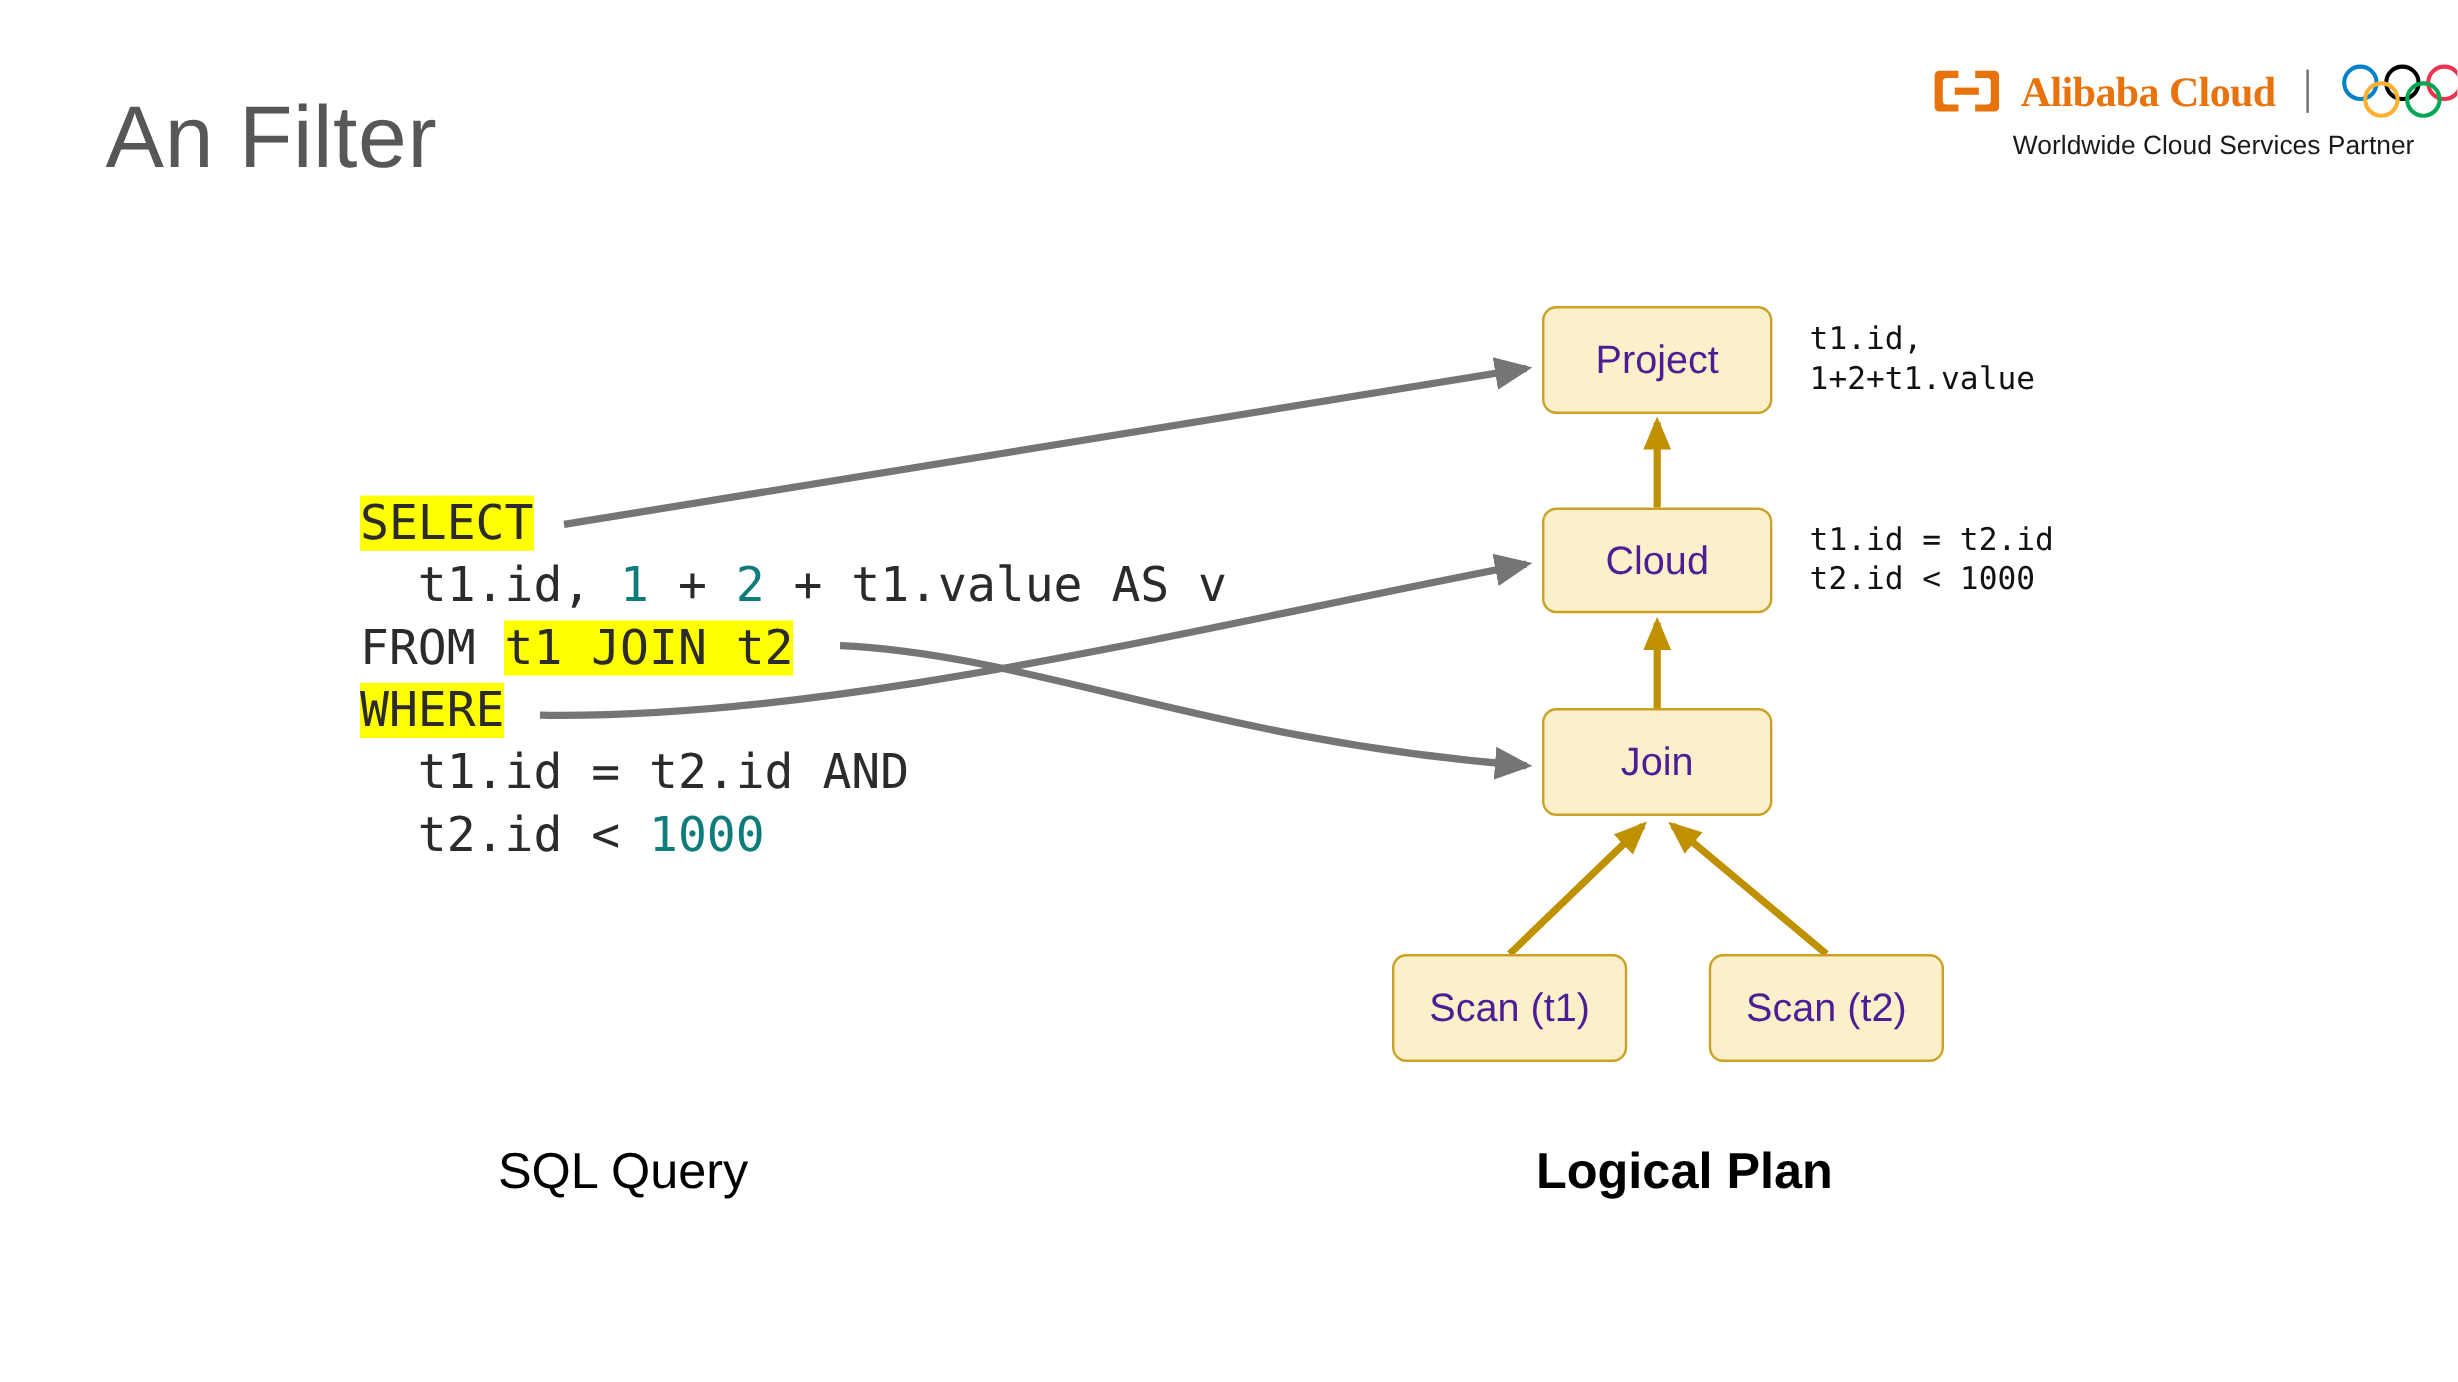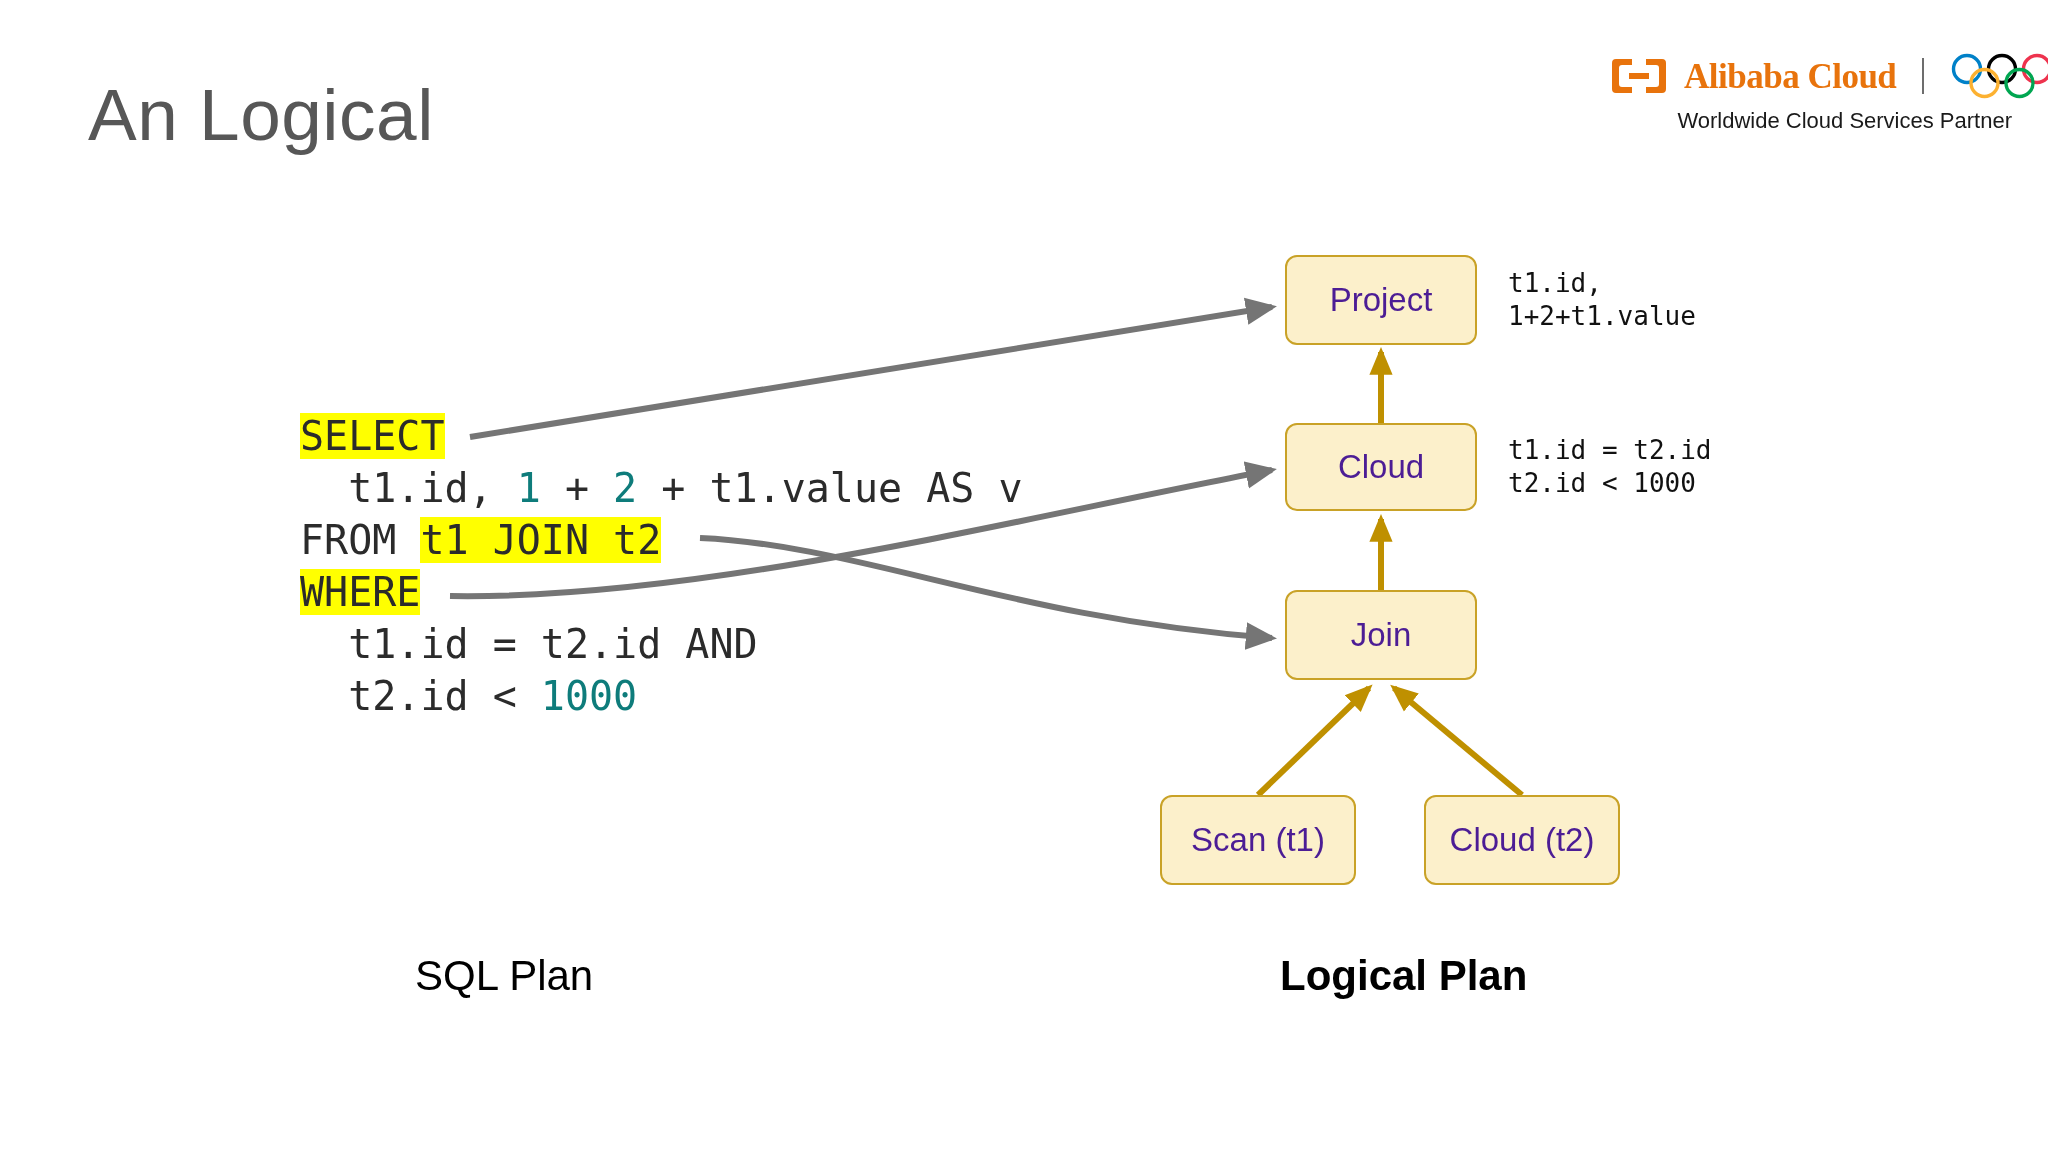--- a/index.html
+++ b/index.html
@@ -145,21 +145,21 @@
     width: 2048px;
     height: 1152px;
     pointer-events: none;
   }
 </style>
 </head>
 <body>
 
 <div id="slide">
 
-  <div id="page-title">An Logical</div>
+  <div id="page-title">An Filter</div>
 
   <div id="logo-block">
     <div id="logo-row">
       <svg id="alibaba-mark" width="54" height="38" viewBox="0 0 54 38">
         <path d="M4 2 L20 2 L20 8 L10 8 A3 3 0 0 0 7 11 L7 27 A3 3 0 0 0 10 30 L20 30 L20 36 L4 36 A4 4 0 0 1 0 32 L0 6 A4 4 0 0 1 4 2 Z" fill="#E8730C"></path>
         <path d="M50 2 L34 2 L34 8 L44 8 A3 3 0 0 1 47 11 L47 27 A3 3 0 0 1 44 30 L34 30 L34 36 L50 36 A4 4 0 0 0 54 32 L54 6 A4 4 0 0 0 50 2 Z" fill="#E8730C"></path>
         <rect x="17" y="16" width="20" height="6" fill="#E8730C"></rect>
       </svg>
       <div id="alibaba-wordmark">Alibaba Cloud</div>
       <div id="logo-divider"></div>
@@ -201,23 +201,23 @@
     <path d="M 1381 423 L 1381 352" fill="none" stroke="#BF9000" stroke-width="6" marker-end="url(#gold-arrow)"></path>
     <path d="M 1381 590 L 1381 519" fill="none" stroke="#BF9000" stroke-width="6" marker-end="url(#gold-arrow)"></path>
     <path d="M 1258 795 L 1369 688" fill="none" stroke="#BF9000" stroke-width="6" marker-end="url(#gold-arrow)"></path>
     <path d="M 1522 795 L 1394 688" fill="none" stroke="#BF9000" stroke-width="6" marker-end="url(#gold-arrow)"></path>
   </svg>
 
   <div class="plan-node" id="node-project">Project</div>
   <div class="plan-node" id="node-filter">Cloud</div>
   <div class="plan-node" id="node-join">Join</div>
   <div class="plan-node" id="node-scan-t1">Scan (t1)</div>
-  <div class="plan-node" id="node-scan-t2">Cloud (t2)</div>
+  <div class="plan-node" id="node-scan-t2">Scan (t2)</div>
 
   <div class="plan-annotation" id="annotation-project">t1.id,
 1+2+t1.value</div>
   <div class="plan-annotation" id="annotation-filter">t1.id = t2.id
 t2.id &lt; 1000</div>
 
-  <div class="caption" id="caption-sql">SQL Plan</div>
+  <div class="caption" id="caption-sql">SQL Query</div>
   <div class="caption" id="caption-plan">Logical Plan</div>
 
 </div>
 
 </body></html>

